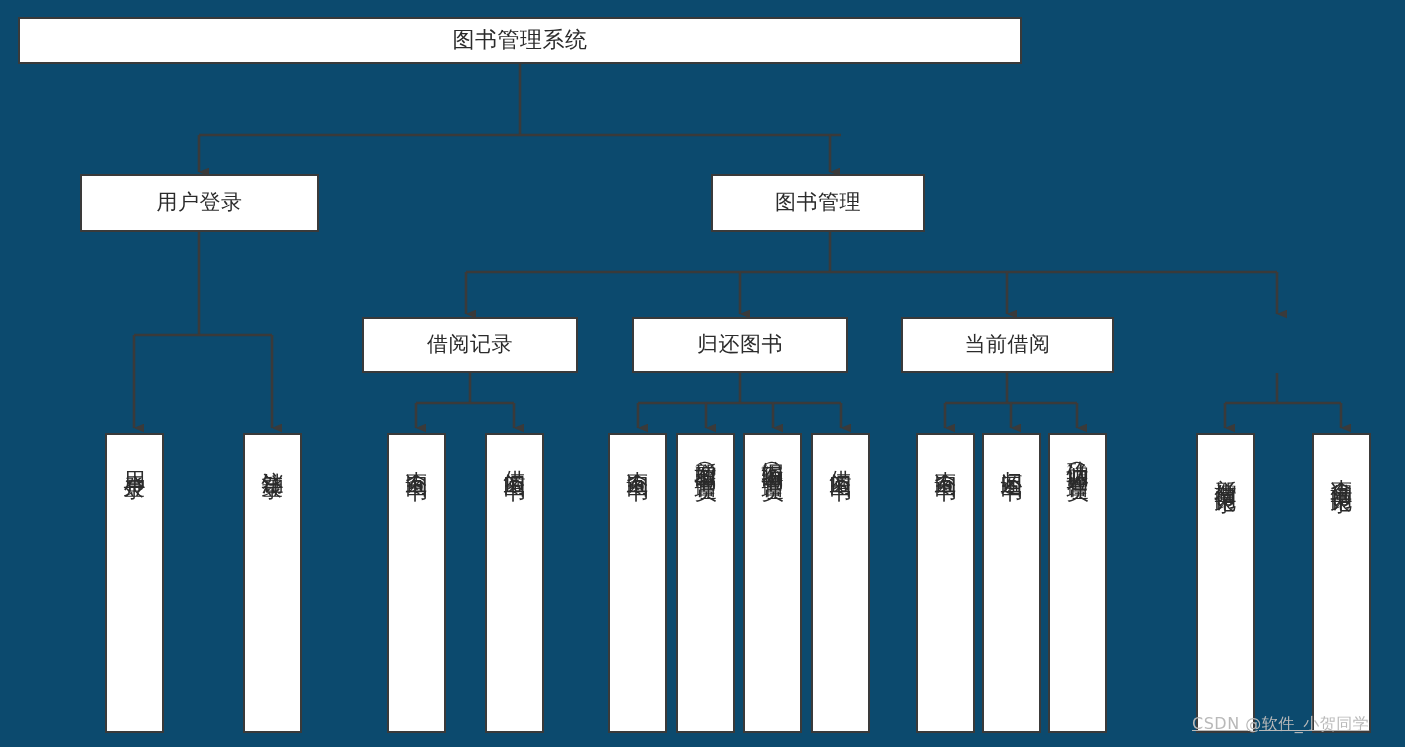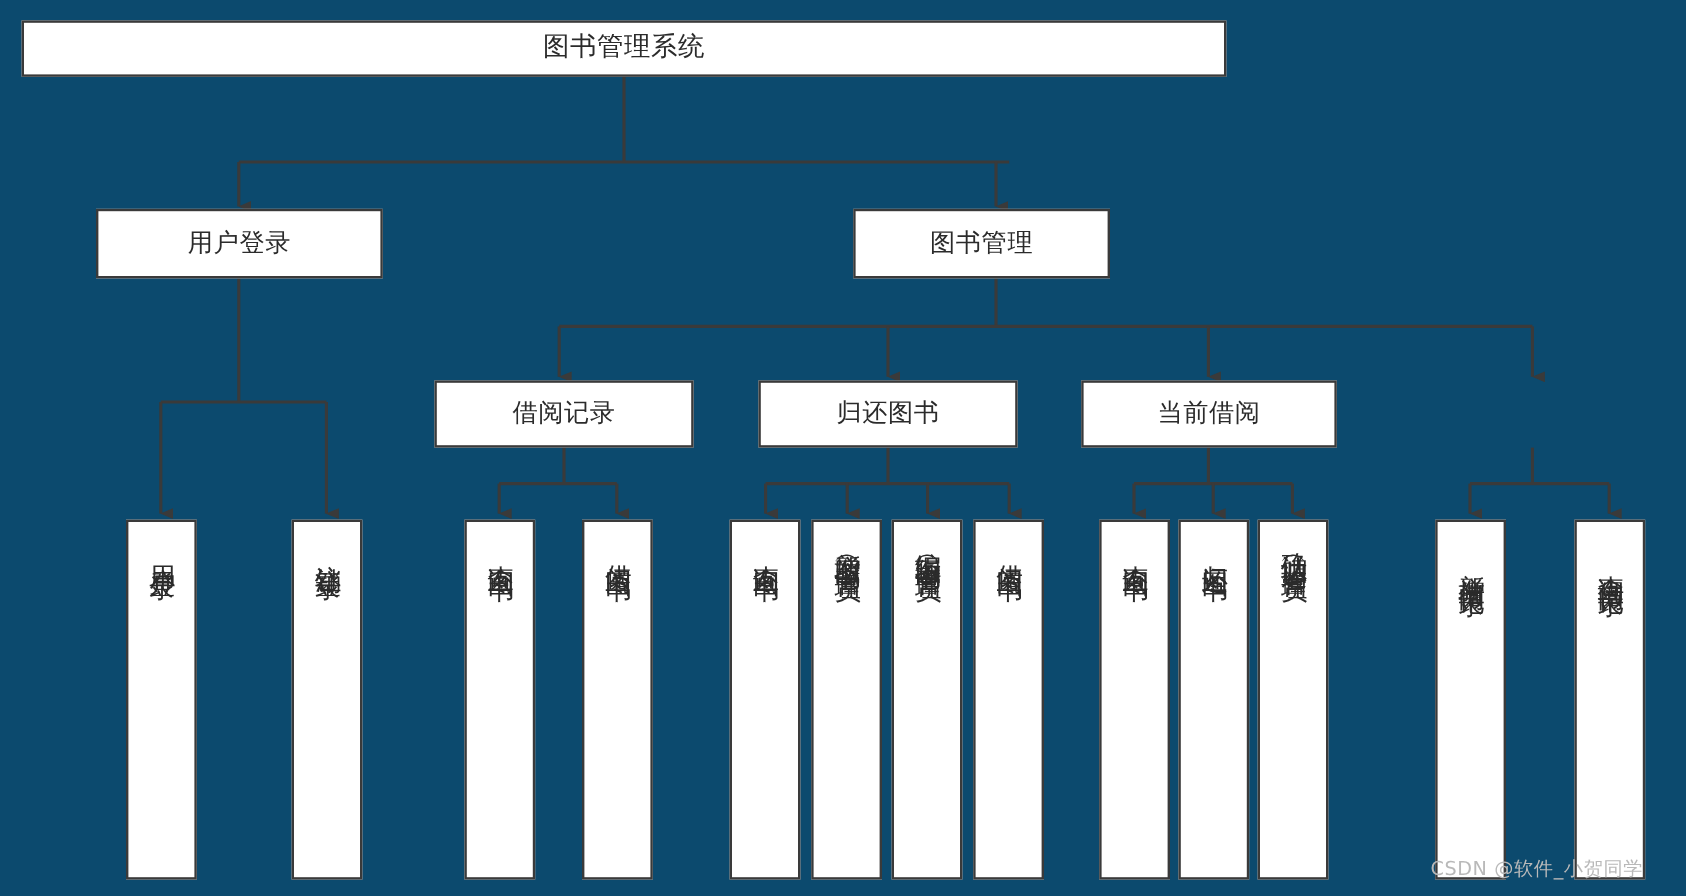--- a/index.html
+++ b/index.html
@@ -60,20 +60,21 @@
     display: block;
   }
   .watermark {
     position: absolute;
     left: 1192px;
     top: 714px;
     font-size: 16px;
     color: #b9b9b9;
     white-space: nowrap;
     letter-spacing: 0.5px;
+    text-decoration: underline;
   }
 </style>
 </head>
 <body>
 
 <div id="canvas">
 
   <svg class="wires" viewBox="0 0 1405 747" xmlns="http://www.w3.org/2000/svg">
     <defs>
       <marker id="arw" markerWidth="9" markerHeight="11" refX="4.5" refY="10.4" orient="auto" markerUnits="userSpaceOnUse">

